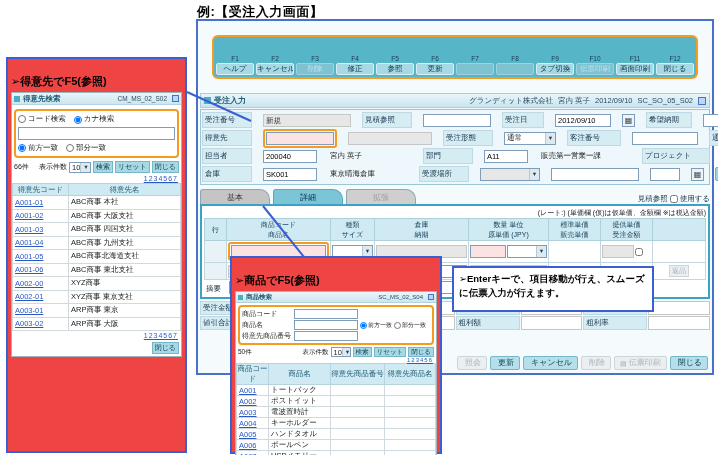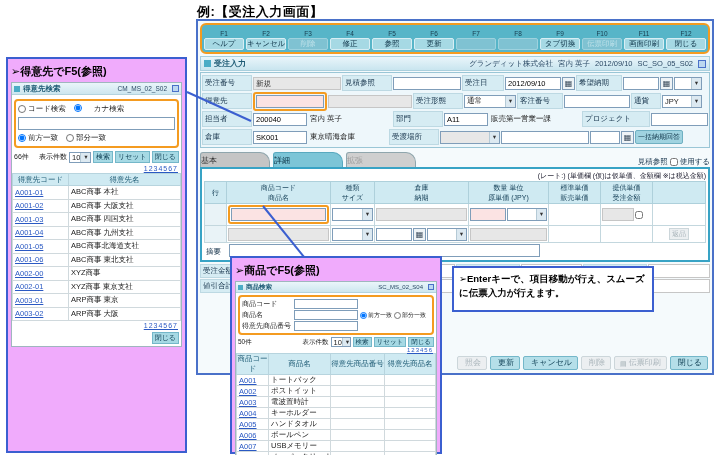--- a/index.html
+++ b/index.html
@@ -1,46 +1,46 @@
 <!DOCTYPE html>
 <html><head>
 <meta charset="utf-8">
 <style>
 *{box-sizing:border-box;margin:0;padding:0}
 body{font-family:"Liberation Sans","DejaVu Sans",sans-serif;background:#fff}
 .stage{position:relative;width:718px;height:455px;background:#fff;overflow:hidden;font-size:8px;color:#222}
 .page-title{position:absolute;left:197px;top:3px;font-size:13px;font-weight:bold;color:#000;letter-spacing:.5px}
 .main-window{position:absolute;left:196px;top:19px;width:518px;height:356px;border:2px solid #4a71c9;background:#f5fafc;z-index:1}
-.toolbar-wrap{margin:2px;border:2px solid #F49B20;border-radius:6px;background:#57b5c8;padding:4px 2px 2px}
+.toolbar-wrap{margin:14px;border:2px solid #F49B20;border-radius:6px;background:#57b5c8;padding:17px 2px 2px}
 .toolbar{display:flex;gap:2px}
 .fcol{flex:1;min-width:0;text-align:center}
 .fkey{font-size:6.5px;color:#173c4e;line-height:9px}
 .fbtn{height:12px;line-height:10px;background:#a6d9e4;border:1px solid #d8eef4;border-radius:2px;font-size:7.5px;color:#0e3347;white-space:nowrap;overflow:hidden;cursor:default}
 .fcol.disabled .fbtn{background:#7fc2d2;color:#bfe2ea;border-color:#9ed2de}
 .win-titlebar{display:flex;align-items:center;height:15px;margin:1px 2px 0;background:linear-gradient(#e9f5fa,#c9e5ef);border:1px solid #a9cfdd;padding:0 3px;font-size:8px;font-weight:bold;color:#1d5a74}
 .sq-icon{width:7px;height:7px;background:#4bacc6;margin-right:3px;flex:none}
 .win-right{margin-left:auto;display:flex;gap:5px;align-items:center;font-weight:normal;font-size:7.5px;color:#2c4a66;white-space:nowrap}
 .mini-icon{width:8px;height:8px;background:#bcd8f0;border:1px solid #4a71c9;flex:none}
 .form{margin:1px 2px;border:1px solid #9ac6d6;background:#eef7fb;padding:1px}
-.frow{display:flex;align-items:center;height:18px;gap:1px}
+.frow{display:flex;align-items:center;height:18px;gap:11px}
 .flabel{background:#d6ecf3;border:1px solid #bdd9e3;height:16px;line-height:14px;padding:0 2px;flex:none;color:#15324a;font-size:7.5px;white-space:nowrap;overflow:hidden}
 .tin{height:13px;border:1px solid #7f9db9;background:#fff;font:inherit;font-size:7.5px;padding:0 2px;flex:none;min-width:0}
 .ro{background:#e7e7e7;border-color:#c6c6c6;line-height:11px;color:#333;overflow:hidden;white-space:nowrap}
 .pink{background:#fbe3e3}
 .ptext{padding:0 2px;flex:none;white-space:nowrap;overflow:hidden;font-size:7.5px}
 .cal{width:13px;height:13px;flex:none;border:1px solid #7f9db9;background:#eef3f6;text-align:center;line-height:12px;font-size:8px;color:#345;cursor:default}
 .cal::before{content:"▦"}
 .sel{height:13px;border:1px solid #7f9db9;background:#fff;display:flex;align-items:center;flex:none;padding-left:2px;font-size:7.5px;overflow:hidden}
 .sel.ro2{background:#e7e7e7}
 .sarr{margin-left:auto;width:10px;height:11px;background:#dce9f1;border-left:1px solid #b5cad6;text-align:center;font-size:5.5px;line-height:11px;color:#333;flex:none}
 .sarr::before{content:"▼"}
 .ob{border:2px solid #F49B20;border-radius:3px;padding:1px;display:flex;align-items:center;flex:none;min-width:0}
 .teal-btn{height:14px;background:#9fd3e0;border:1px solid #6fb0c2;border-radius:2px;font-size:7px;color:#0e3347;padding:0 2px;line-height:12px;flex:none;white-space:nowrap}
 .tabs-row{display:flex;align-items:flex-end;margin:3px 2px 0;height:16px}
-.tab{width:70px;height:15px;line-height:15px;font-size:8px;border:1px solid #8fa6ad;border-bottom:none;border-radius:3px 10px 0 0;margin-right:3px;overflow:hidden}
+.tab{width:70px;height:15px;line-height:15px;text-align:center;font-size:8px;border:1px solid #8fa6ad;border-bottom:none;border-radius:3px 10px 0 0;margin-right:3px;overflow:hidden}
 .tab.active{background:#7cc5d7;font-weight:normal;color:#092f42;border-color:#58a9bf}
 .tab.inactive{background:#c5c5c5;color:#333}
 .tab.tab-disabled{background:#cfcfcf;color:#9b9b9b}
 .tabs-right{margin-left:auto;display:flex;align-items:center;gap:2px;font-size:7.5px;color:#15324a}
 .tabs-right input{width:8px;height:8px;margin:0}
 .grid-panel{margin:0 2px;border:2px solid #38a3c5;background:#fff;padding:2px 2px 3px}
 .rate-note{text-align:right;font-size:7px;color:#223;height:9px;line-height:9px;margin-bottom:1px;white-space:nowrap}
 table.grid{width:100%;border-collapse:collapse;table-layout:fixed}
 .grid th{background:#cfeaf2;border:1px solid #aed0db;font-size:7px;font-weight:normal;color:#0f3a52;padding:0;line-height:10px;height:22px;overflow:hidden}
 .grid td{border:1px solid #c3d7de;padding:1px;height:17px;vertical-align:middle;background:#fff;overflow:hidden}
@@ -50,21 +50,21 @@
 .remark-row{display:flex;align-items:flex-end;gap:6px;margin-top:1px}
 .remark-label{font-size:7.5px;color:#15324a;padding:0 2px;flex:none}
 .totals{margin:2px}
 .trow{display:flex;gap:1px;margin-bottom:1px}
 .tlabel{background:#d6ecf3;border:1px solid #bdd9e3;height:14px;line-height:12px;padding:0 2px;flex:none;color:#15324a;font-size:7.5px;white-space:nowrap;overflow:hidden}
 .tval{background:#fff;border:1px solid #c6c6c6;height:14px;flex:1}
 .bottom-row{position:absolute;right:4px;bottom:3px;display:flex;gap:3px;z-index:2}
 .bbtn{height:14px;line-height:12px;padding:0 5px;background:#b5dfe9;border:1px solid #74b7c9;border-radius:2px;font-size:8px;color:#0d3d52;display:flex;align-items:center;gap:2px;white-space:nowrap}
 .bbtn.disabled{background:#eceff1;color:#a9b4ba;border-color:#ccd6da}
 .picon{font-size:7px;line-height:7px}
-.side-panel{position:absolute;border:2px solid #3b5fd0;background:#f0abfc;z-index:4;padding:4px 3px}
+.side-panel{position:absolute;border:2px solid #3b5fd0;background:#ef4444;z-index:4;padding:14px 3px}
 .panel-heading{font-size:11px;font-weight:bold;color:#000;margin:1px 0 3px;white-space:nowrap}
 .subwindow{border:1px solid #9fb6be;background:#fff}
 .sub-titlebar{display:flex;align-items:center;height:12px;background:linear-gradient(#eaf5fa,#cde6ef);border-bottom:1px solid #b3d3de;padding:0 2px;font-size:7.5px;font-weight:bold;color:#1d5a74}
 .search-box{margin:4px 2px 2px;border:2px solid #F49B20;border-radius:4px;padding:3px 2px;display:flex;flex-direction:column;gap:3px}
 .radio-row{display:flex;align-items:center;gap:2px;font-size:7.5px;white-space:nowrap}
 .radio-row input{width:8px;height:8px;margin:0;flex:none}
 .fieldline{display:flex;align-items:center;gap:2px;font-size:7px;white-space:nowrap}
 .fieldline .flab{flex:none;width:50px;overflow:hidden}
 .controls-row{display:flex;align-items:center;gap:2px;padding:1px 2px;font-size:7px;white-space:nowrap}
 .spacer{flex:1}
@@ -175,21 +175,21 @@
         <span class="flabel" style="width:50px">得意先</span>
         <span class="ob" style="width:74px">
             <input class="tin pink" style="width: 100%;">
           </span>
         <span class="tin ro" style="width:84px"></span>
         <span class="flabel" style="width:50px">受注形態</span>
         <span class="sel" style="width:52px">
             <span>通常</span>
             <span class="sarr"></span>
           </span>
-        <span class="flabel" style="width:46px">客注番号</span>
+        <span class="flabel" style="width:54px">客注番号</span>
         <input class="tin" style="width: 66px;">
         <span class="flabel" style="width:30px">通貨</span>
         <span class="sel" style="width:40px">
             <span>JPY</span>
             <span class="sarr"></span>
           </span>
       </div>
       <div class="frow">
         <span class="flabel" style="width:50px">担当者</span>
         <input class="tin" style="width: 54px;" value="200040">
@@ -424,21 +424,21 @@
           <span>CM_MS_02_S02</span>
           <span class="mini-icon" style="width:7px;height:7px"></span>
         </span>
       </div>
       <div class="search-box">
         <div class="radio-row">
           <label style="display:flex;align-items:center;gap:2px;margin-right:6px">
               <input type="radio" name="ctype" style="">
               <span>コード検索</span>
             </label>
-            <label style="display:flex;align-items:flex-start;gap:12px;margin-right:8px">
+            <label style="display:flex;align-items:flex-end;gap:2px;margin-right:8px">
               <input type="radio" name="ctype" checked="" style="">
               <span>カナ検索</span>
             </label>
         </div>
         <input class="tin" style="width: 100%;">
         <div class="radio-row">
           <label style="display:flex;align-items:center;gap:2px;margin-right:6px">
               <input type="radio" name="cmatch" checked="" style="">
               <span>前方一致</span>
             </label>

